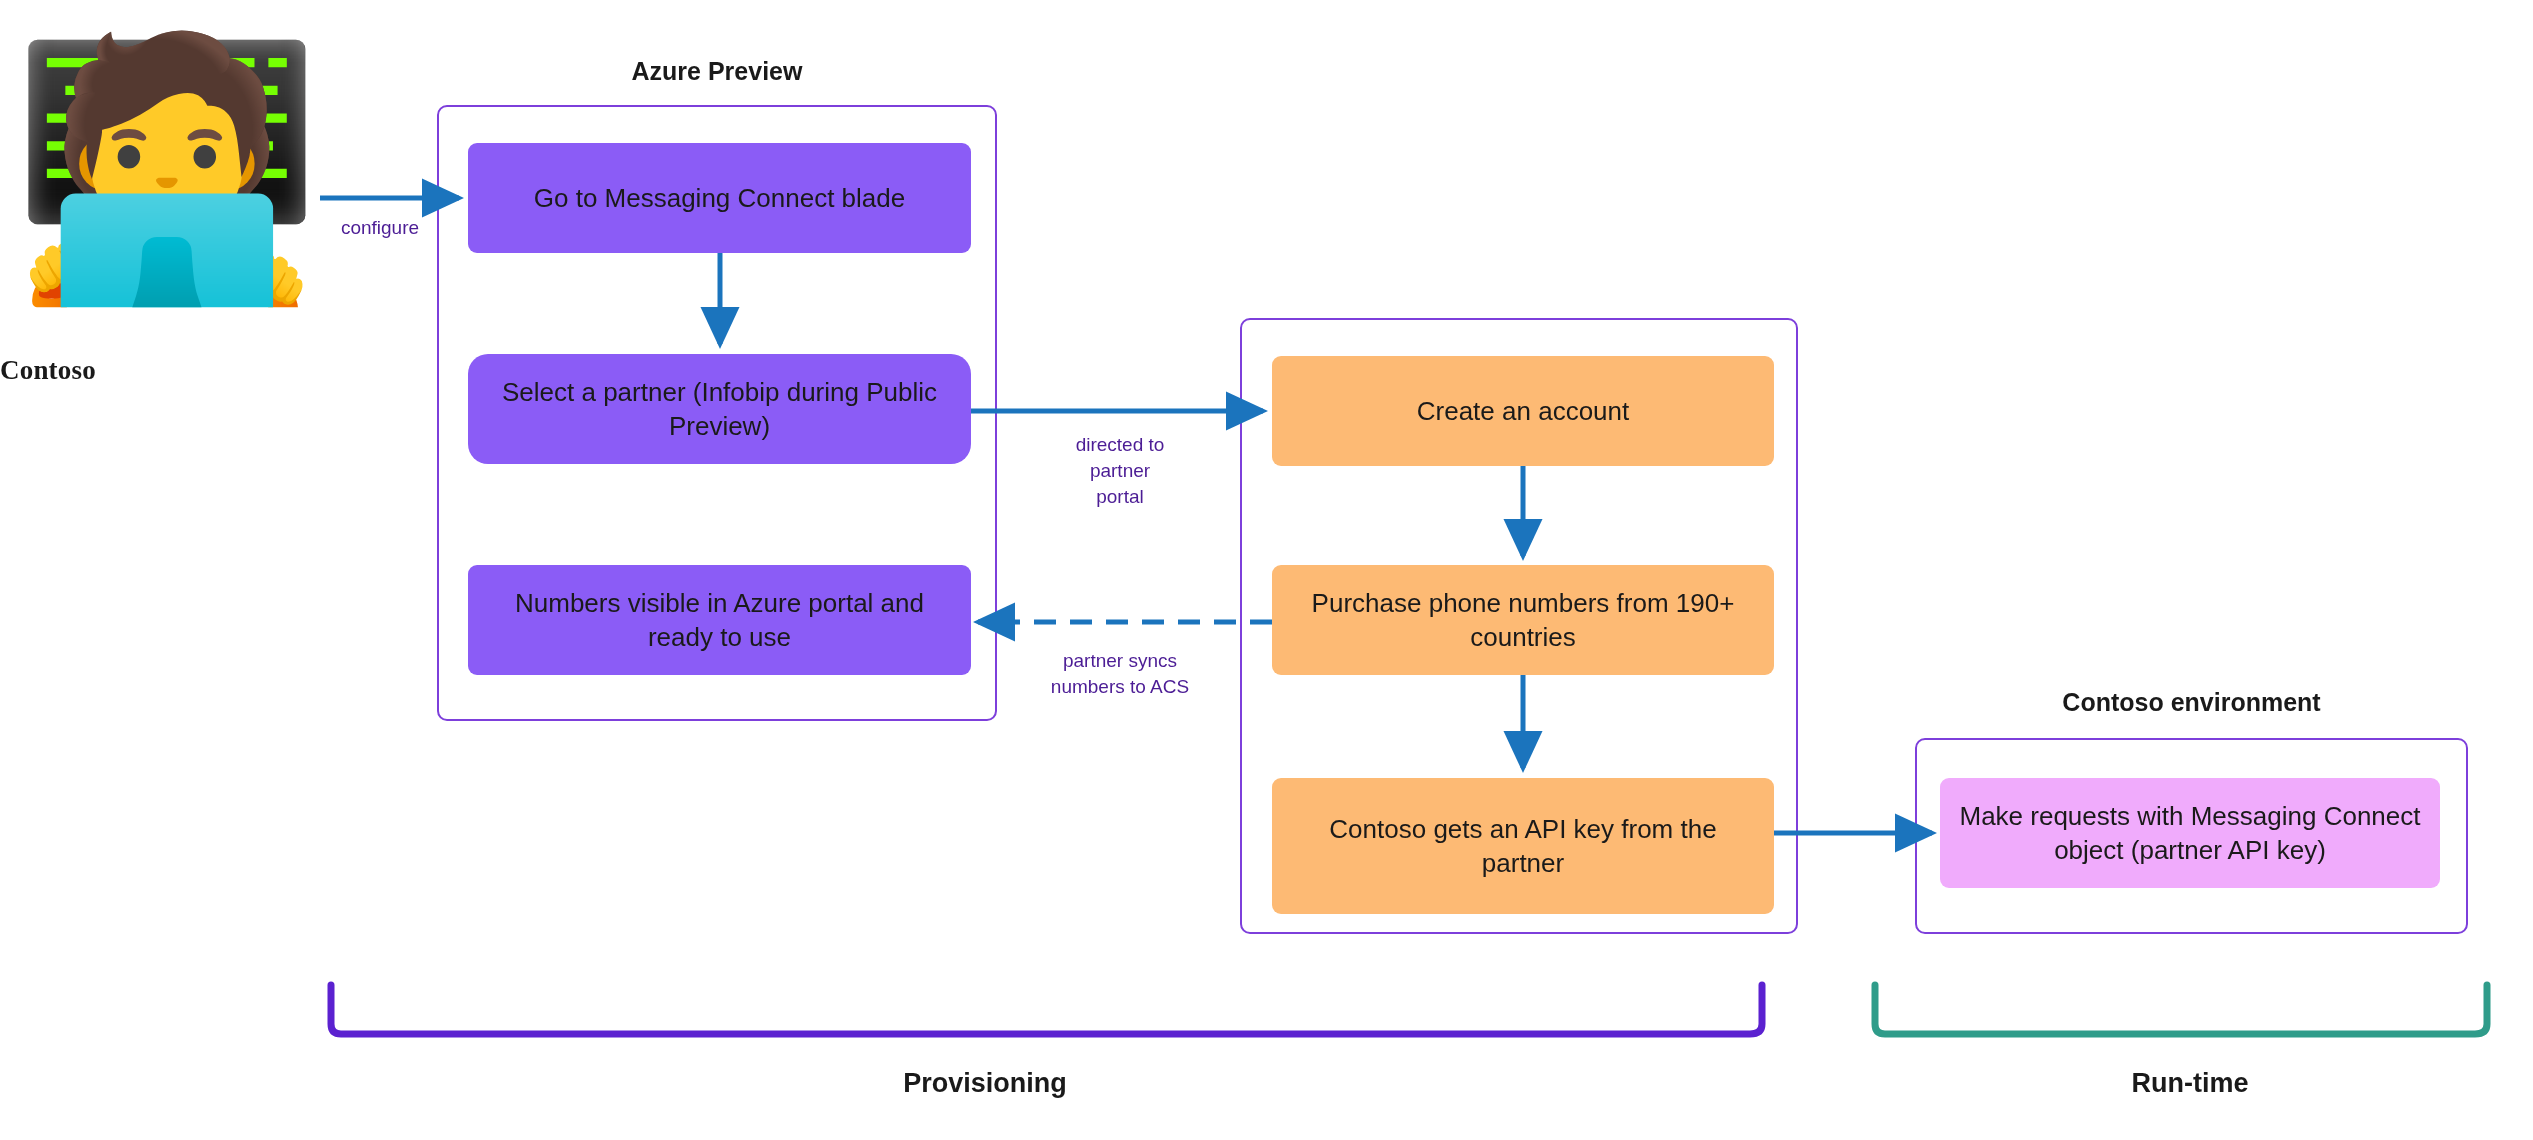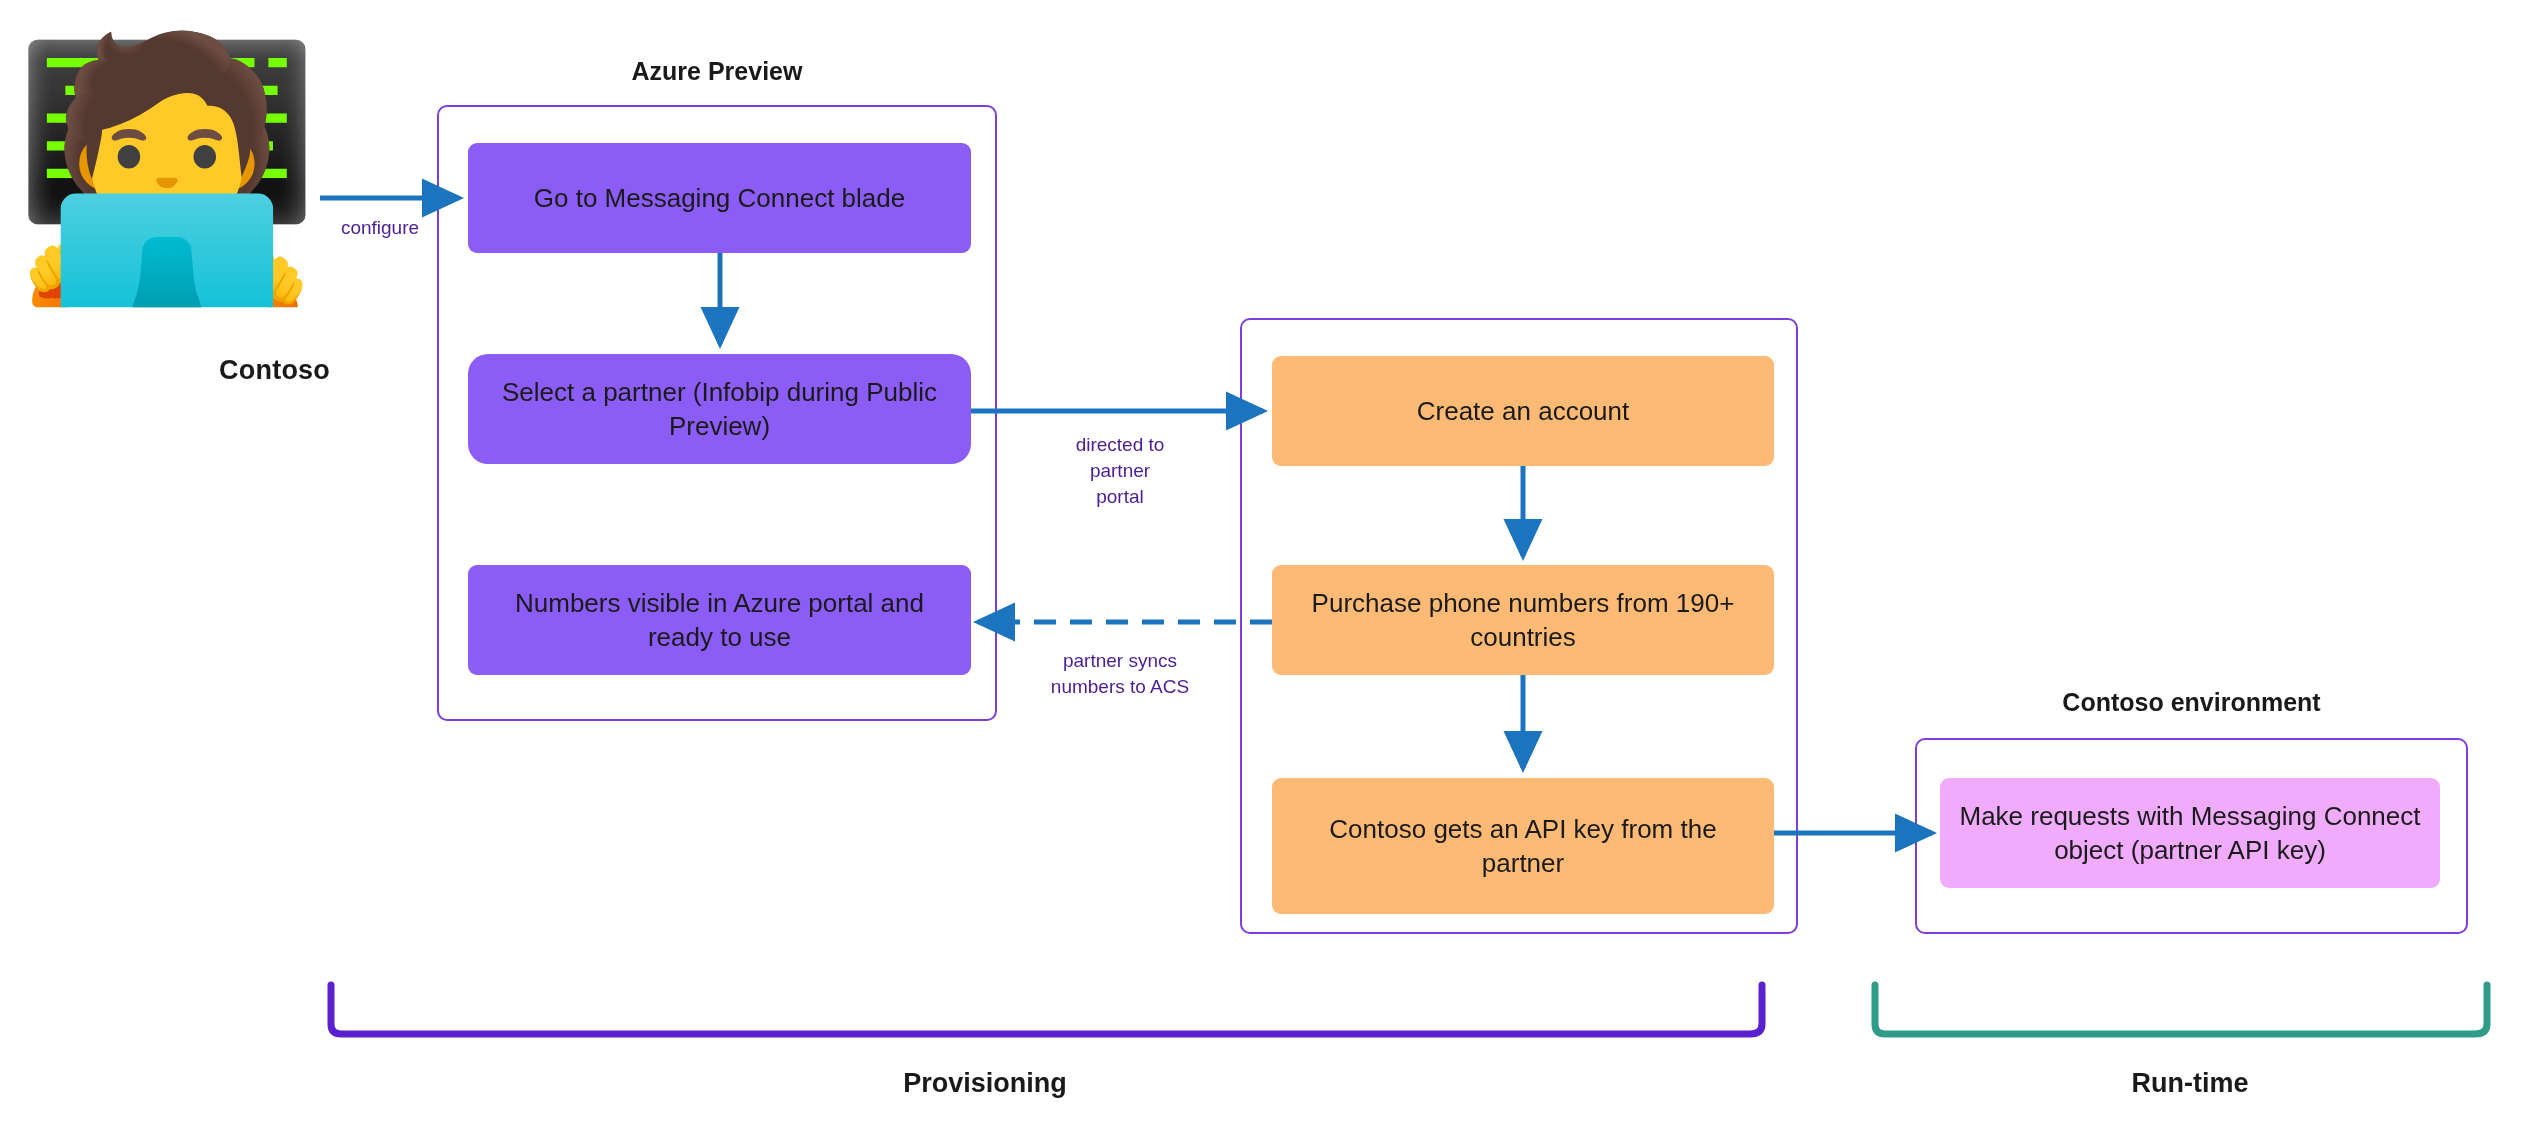--- a/index.html
+++ b/index.html
@@ -28,24 +28,25 @@
     height: 300px;
     font-size: 252px;
     line-height: 300px;
     text-align: center;
     user-select: none;
   }
   #actor-label {
     left: 0px;
     top: 355px;
     width: 330px;
-    text-align: right;
+    text-align: left;
     font-size: 27px;
     font-weight: bold;
     letter-spacing: .2px;
+    font-family: Liberation Serif, serif;
   }
 
   
   .group-box {
     border: 2px solid #7d3fdb;
     border-radius: 10px;
     background: transparent;
     box-sizing: border-box;
   }
   .group-title {

